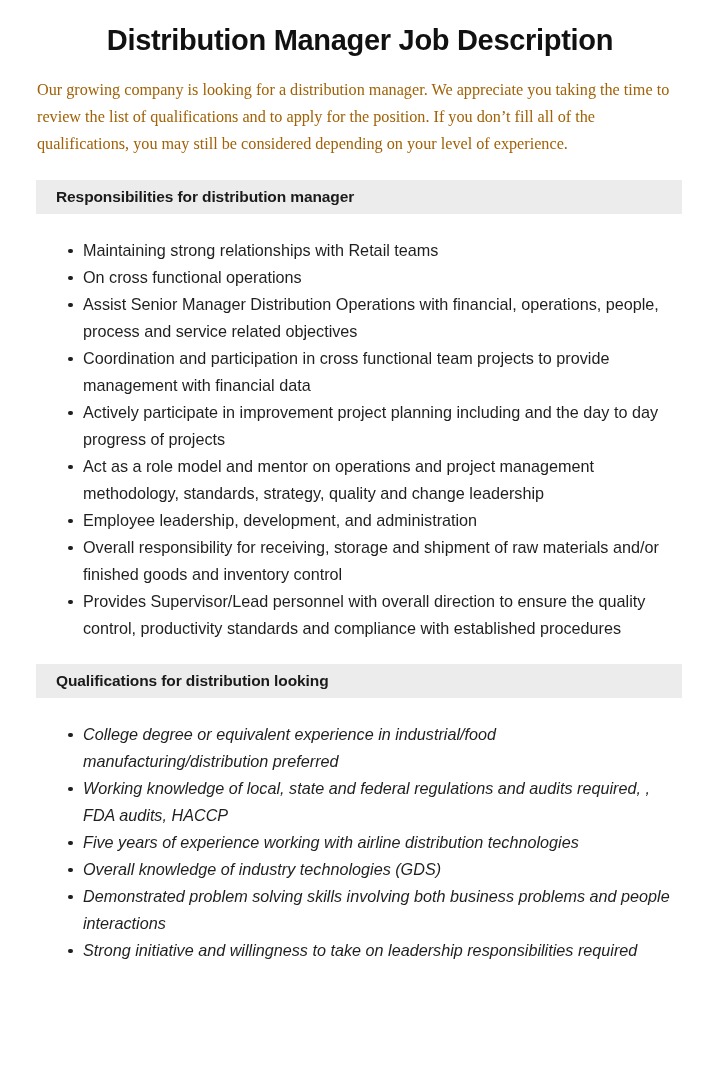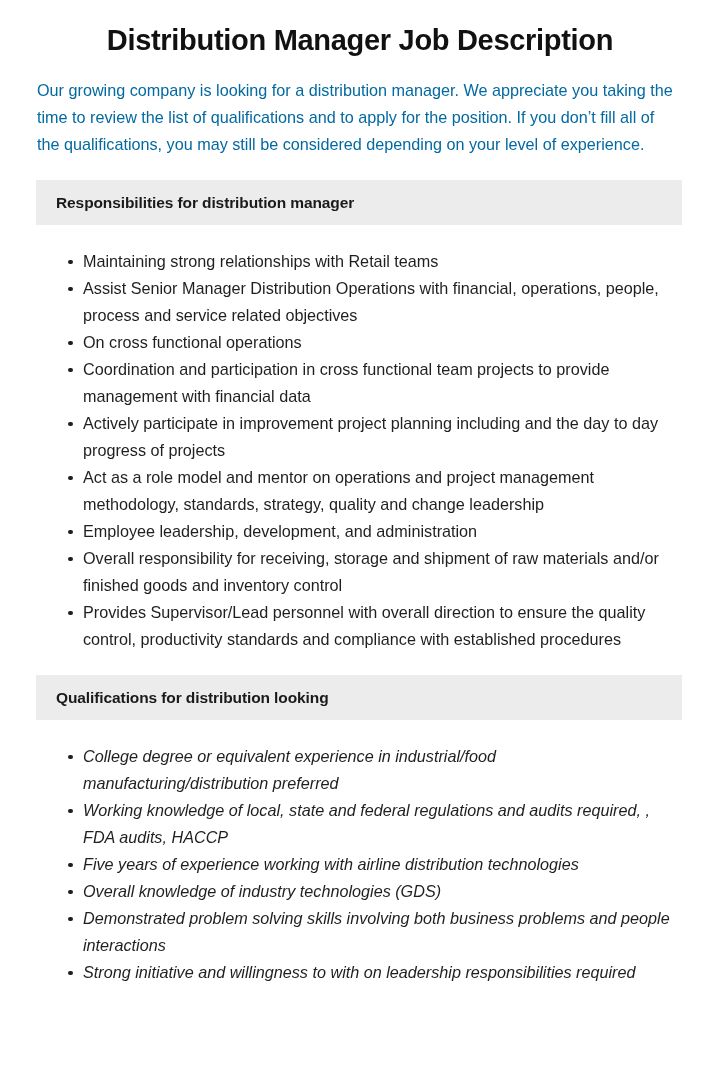--- a/index.html
+++ b/index.html
@@ -36,33 +36,34 @@
     letter-spacing: -0.3px;
     color: #111111;
   }
 
   
   .intro {
     margin: 17px 0 0 0;
     padding: 0 24px 0 21px;
     font-size: 16.2px;
     line-height: 27px;
-    color: #0369a1;
+    color: #a16207;
     text-align: left;
+    font-family: Liberation Serif, serif;
   }
 
   
   .section {
     margin: 0;
     padding: 0;
   }
   .section-header {
     margin: 22px 22px 0 20px;
     background: #ececec;
-    height: 45px;
+    height: 34px;
     display: flex;
     align-items: center;
     padding: 0 0 0 20px;
     box-sizing: border-box;
   }
   .section-header-text {
     font-size: 15.5px;
     font-weight: 700;
     color: #1a1a1a;
     line-height: 20px;
@@ -109,22 +110,22 @@
   <p class="intro">Our growing company is looking for a distribution manager. We appreciate you taking the time to review the list of qualifications and to apply for the position. If you don’t fill all of the qualifications, you may still be considered depending on your level of experience.</p>
 
   <div class="section">
 
     <div class="section-header">
       <span class="section-header-text">Responsibilities for distribution manager</span>
     </div>
 
     <ul class="bullets first-list">
       <li>Maintaining strong relationships with Retail teams</li>
+      <li>On cross functional operations</li>
       <li>Assist Senior Manager Distribution Operations with financial, operations, people, process and service related objectives</li>
-      <li>On cross functional operations</li>
       <li>Coordination and participation in cross functional team projects to provide management with financial data</li>
       <li>Actively participate in improvement project planning including and the day to day progress of projects</li>
       <li>Act as a role model and mentor on operations and project management methodology, standards, strategy, quality and change leadership</li>
       <li>Employee leadership, development, and administration</li>
       <li>Overall responsibility for receiving, storage and shipment of raw materials and/or finished goods and inventory control</li>
       <li>Provides Supervisor/Lead personnel with overall direction to ensure the quality control, productivity standards and compliance with established procedures</li>
     </ul>
   </div>
 
   <div class="section">
@@ -132,19 +133,19 @@
     <div class="section-header">
       <span class="section-header-text">Qualifications for distribution looking</span>
     </div>
 
     <ul class="bullets second-list">
       <li>College degree or equivalent experience in industrial/food manufacturing/distribution preferred</li>
       <li>Working knowledge of local, state and federal regulations and audits required, , FDA audits, HACCP</li>
       <li>Five years of experience working with airline distribution technologies</li>
       <li>Overall knowledge of industry technologies (GDS)</li>
       <li>Demonstrated problem solving skills involving both business problems and people interactions</li>
-      <li>Strong initiative and willingness to with on leadership responsibilities required</li>
+      <li>Strong initiative and willingness to take on leadership responsibilities required</li>
     </ul>
   </div>
 
   <div class="tail-space"></div>
 
 </div>
 
 </body></html>

